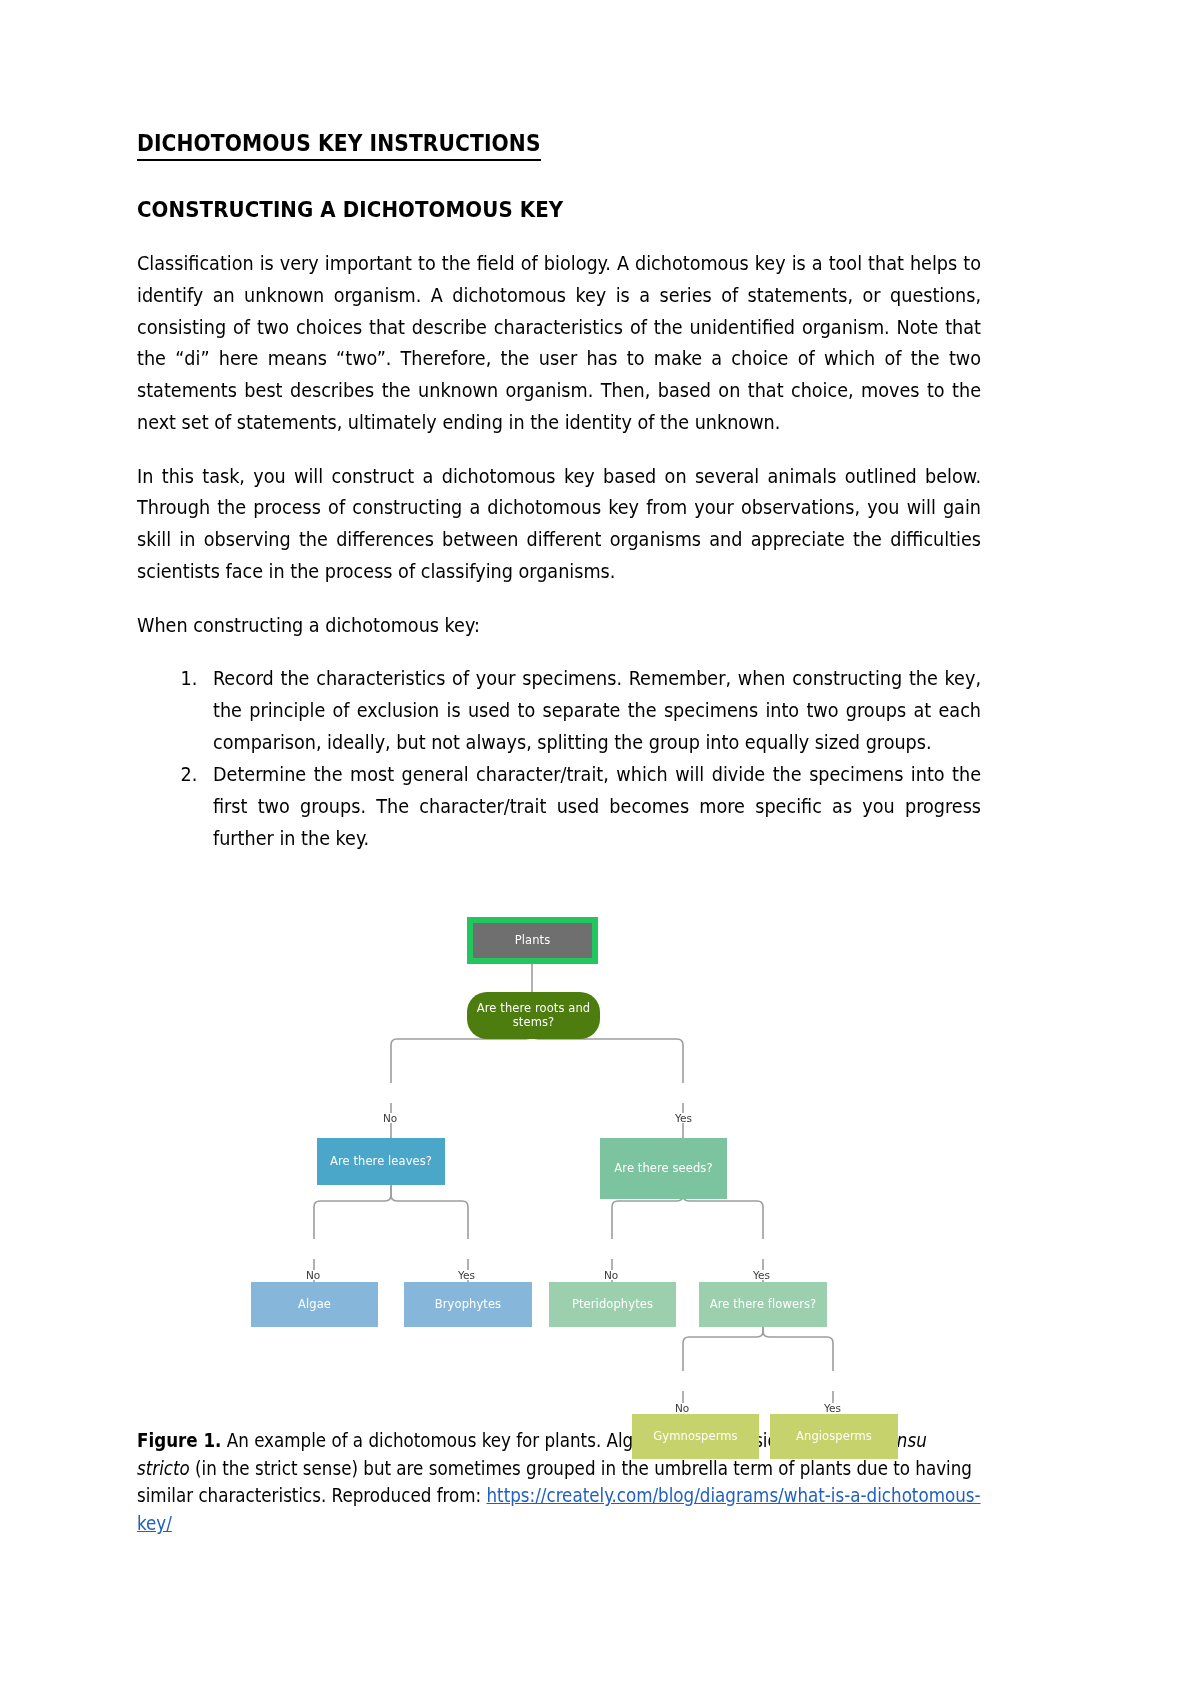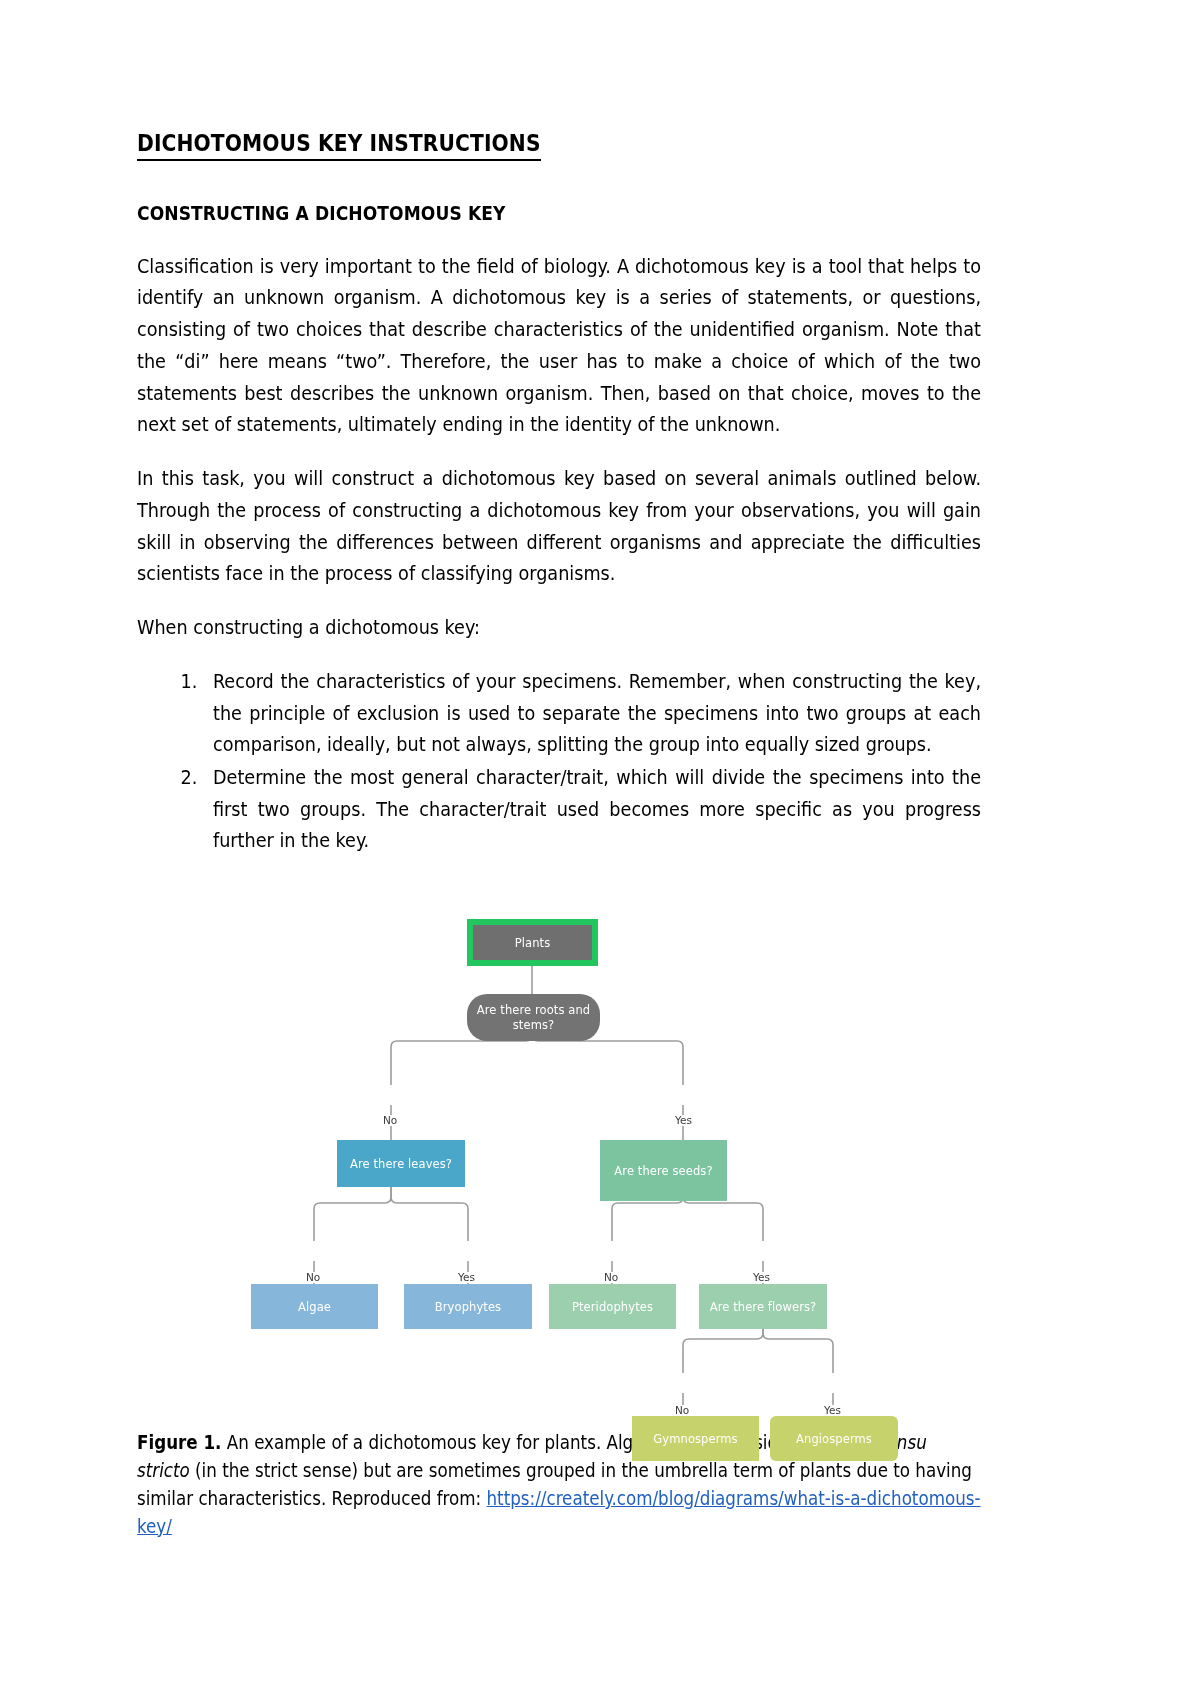--- a/index.html
+++ b/index.html
@@ -35,23 +35,23 @@
     font-weight: bold;
     letter-spacing: 0.1px;
     margin: 0 0 24px 0;
     padding: 0;
     line-height: 1.15;
     display: inline-block;
     border-bottom: 2px solid #000;
     padding-bottom: 2px;
   }
   h2.doc-subtitle {
-    font-size: 19px;
+    font-size: 22px;
     font-weight: bold;
-    margin: 18px 0 26px 0;
+    margin: 12px 0 26px 0;
     padding: 0;
     line-height: 1.15;
     letter-spacing: 0.1px;
   }
 
   
   p.body {
     font-size: 19.6px;
     line-height: 1.62;
     text-align: justify;
@@ -98,21 +98,21 @@
     font-size: 11.5px;
     line-height: 1.25;
     font-family: "DejaVu Sans", "Liberation Sans", sans-serif;
     letter-spacing: 0.1px;
     padding: 2px 4px;
   }
   .node.root-gray {
     background: #6f6f6f;
     border: 6px solid #22c55e;
   }
-  .node.q-blue    { background: #737373; border-radius: 20px; }
+  .node.q-blue    { background: #4d7c0f; border-radius: 20px; }
   .node.q-teal    { background: #4aa7c9; }
   .node.q-green   { background: #7cc3a0; }
   .node.leaf-blue { background: #86b7db; }
   .node.leaf-green{ background: #9ccfae; }
   .node.leaf-olive{ background: #c6d26c; }
 
   .edge-label {
     position: absolute;
     font-size: 10.5px;
     color: #3a3a3a;
@@ -193,21 +193,21 @@
         <span>Plants</span>
       </div>
 
       <div class="node q-blue" style="left:330px; top:127px; width:133px; height:47px;">
         <span>Are there roots and stems?</span>
       </div>
 
       <div class="edge-label" style="left:243px; top:200px;">No</div>
       <div class="edge-label" style="left:535px; top:200px;">Yes</div>
 
-      <div class="node q-teal" style="left:200px; top:273px; width:128px; height:47px;">
+      <div class="node q-teal" style="left:180px; top:273px; width:128px; height:47px;">
         <span>Are there leaves?</span>
       </div>
       <div class="node q-green" style="left:463px; top:273px; width:127px; height:61px;">
         <span>Are there seeds?</span>
       </div>
 
       <div class="edge-label" style="left:166px; top:357px;">No</div>
       <div class="edge-label" style="left:318px; top:357px;">Yes</div>
       <div class="edge-label" style="left:464px; top:357px;">No</div>
       <div class="edge-label" style="left:613px; top:357px;">Yes</div>
@@ -224,21 +224,21 @@
       <div class="node leaf-green" style="left:562px; top:417px; width:128px; height:45px;">
         <span>Are there flowers?</span>
       </div>
 
       <div class="edge-label" style="left:535px; top:490px;">No</div>
       <div class="edge-label" style="left:684px; top:490px;">Yes</div>
 
       <div class="node leaf-olive" style="left:483px; top:549px; width:127px; height:45px;margin-left:12px;">
         <span>Gymnosperms</span>
       </div>
-      <div class="node leaf-olive" style="left:633px; top:549px; width:128px; height:45px;border-radius:6px;">
+      <div class="node leaf-olive" style="left:633px; top:549px; width:128px; height:45px;">
         <span>Angiosperms</span>
       </div>
 
     </div>
 
     <p class="caption">
       <b>Figure 1.</b><span> An example of a dichotomous key for plants. Algae are not considered plants </span><i>sensu stricto</i><span> (in the strict sense) but are sometimes grouped in the umbrella term of plants due to having similar characteristics. Reproduced from: </span><a href="#">https://creately.com/blog/diagrams/what-is-a-dichotomous-key/</a>
     </p>
 
   </div>

